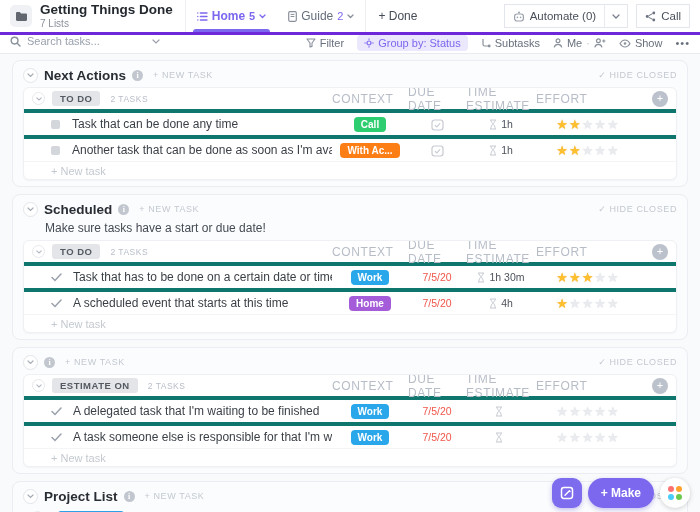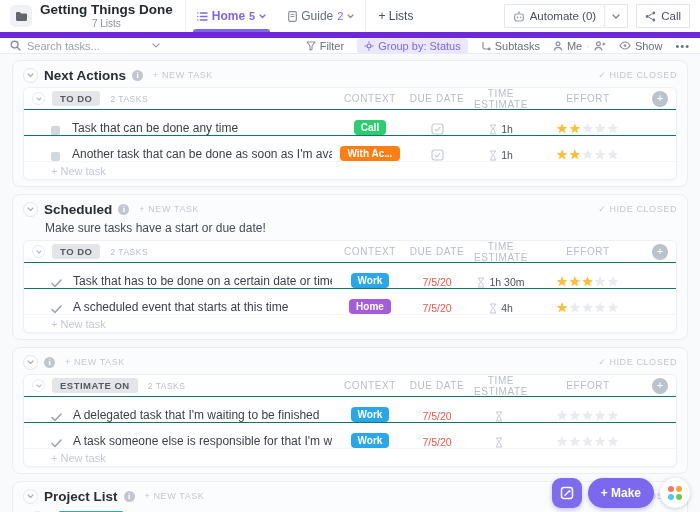--- a/index.html
+++ b/index.html
@@ -2,38 +2,38 @@
 <html><head>
 <meta charset="utf-8">
 <style>
   * { box-sizing: border-box; margin: 0; padding: 0; }
   html,body { width:700px; height:512px; overflow:hidden; }
   body { font-family:"Liberation Sans", sans-serif; background:#f9fafb; position:relative; }
 
   
   .top-header { height:32px; background:#fff; display:flex; align-items:center; padding:0 10px; }
   .folder-btn { width:22px; height:22px; border-radius:5px; background:#f0f1f4; display:flex; align-items:center; justify-content:center; flex:0 0 auto; }
-  .title-block { margin-left:8px; line-height:1.1;text-align:center; }
+  .title-block { margin-left:8px; line-height:1.1; }
   .page-title { font-size:13.5px; font-weight:bold; color:#24292f; white-space:nowrap; }
   .page-subtitle { font-size:10px; color:#8a919c; margin-top:1px; }
   .tabs { display:flex; align-items:stretch; height:32px; margin-left:12px; border-left:1px solid #eceef2; }
   .tab { position:relative; display:flex; align-items:center; gap:4px; padding:0 11px; font-size:12px; color:#656f7d; cursor:pointer; }
   .tab .tab-count { font-size:11px; }
   .tab.active { color:#7b68ee; font-weight:bold; }
   .tab.active::after { content:""; position:absolute; left:7px; right:7px; bottom:0; height:3px; background:#7b68ee; border-radius:3px 3px 0 0; }
   .tab-guide .tab-count { color:#7b68ee; }
   .add-view { display:flex; align-items:center; padding:0 12px; font-size:12px; color:#454c57; border-left:1px solid #eceef2; cursor:pointer; white-space:nowrap; }
   .header-right { margin-left:auto; display:flex; align-items:center; gap:8px; }
   .hbtn { display:flex; align-items:center; height:24px; background:#fff; border:1px solid #e3e6ec; border-radius:0; font-size:11.5px; color:#494f5a; cursor:pointer; }
   .hbtn .seg { display:flex; align-items:center; gap:5px; padding:0 8px; }
   .hbtn .divider { width:1px; height:100%; background:#e8eaf0; }
   .hbtn .chev-seg { padding:0 7px; display:flex; align-items:center; }
 
   
-  .toolbar { height:22px; background:#fff; border-top:6px solid #6d28d9; border-bottom:1px solid #e8ebf0; display:flex; align-items:center; padding:0 10px; font-size:11px; color:#68707d; }
+  .toolbar { height:22px; background:#fff; border-top:3px solid #6d28d9; border-bottom:1px solid #e8ebf0; display:flex; align-items:flex-start; padding:0 10px; font-size:11px; color:#68707d; }
   .search-box { display:flex; align-items:center; gap:6px; width:150px; color:#9aa1ad; cursor:text; }
   .search-text { flex:1; font-size:11px; }
   .toolbar-right { margin-left:auto; display:flex; align-items:center; gap:13px; }
   .titem { display:flex; align-items:center; gap:4px; cursor:pointer; white-space:nowrap; }
   .groupby-pill { background:#ebe7fc; color:#7b68ee; border-radius:4px; padding:2px 7px; display:flex; align-items:center; gap:4px; cursor:pointer; }
   .dot-sep { color:#c3c8d0; }
   .more-dots { color:#68707d; font-size:11px; letter-spacing:1px; cursor:pointer; }
 
   
   .content { padding:6px 12px 0; }
@@ -45,26 +45,26 @@
   .new-task-upper { font-size:9px; letter-spacing:0.6px; color:#c3c8d0; margin-left:4px; cursor:pointer; white-space:nowrap; }
   .hide-closed { margin-left:auto; display:flex; align-items:center; gap:3px; font-size:9px; letter-spacing:0.6px; color:#c3c8d0; cursor:pointer; white-space:nowrap; }
   .section-desc { font-size:12px; color:#454b54; margin:2px 0 5px 22px; }
 
   .group-card { background:#fff; border:1px solid #eef0f4; border-radius:6px; box-shadow:0 1px 2px rgba(25,25,50,0.04); overflow:hidden; margin-top:2px; }
   .group-header { display:flex; align-items:center; height:21px; padding:0 8px; }
   .g-collapse { width:13px; height:13px; border-radius:50%; border:1px solid #e6e8ec; display:flex; align-items:center; justify-content:center; margin-right:7px; cursor:pointer; flex:0 0 auto; }
   .status-badge { background:#e3e5e8; color:#545962; font-size:9.5px; font-weight:bold; letter-spacing:0.5px; padding:2px 8px; border-radius:3px; cursor:pointer; }
   .group-count { font-size:8.5px; letter-spacing:0.5px; color:#b7bdc7; margin-left:10px; }
   .cols { margin-left:auto; display:flex; align-items:center; }
-  .col { font-size:10px; letter-spacing:0.6px; color:#b7bdc7; text-align:center; cursor:pointer; }
+  .col { font-size:12px; letter-spacing:0.6px; color:#b7bdc7; text-align:left; cursor:pointer; }
   .col-context{ width:76px; } .col-due{ width:58px; } .col-time{ width:70px; } .col-effort{ width:104px; }
   .col-plus{ width:28px; display:flex; justify-content:flex-end; }
   .add-col-btn { width:16px; height:16px; border-radius:50%; background:#bcc2cb; color:#fff; font-size:11px; line-height:1; display:flex; align-items:center; justify-content:center; cursor:pointer; }
 
-  .task-row { display:flex; align-items:flex-end; height:26px; border-top:1px solid #0f766e; padding:0 8px 0 27px; }
+  .task-row { display:flex; align-items:center; height:26px; border-top:4px solid #0f766e; padding:0 8px 0 27px; }
   .status-square { width:9px; height:9px; border-radius:2px; background:#d3d6db; margin-right:12px; flex:0 0 auto; cursor:pointer; }
   .status-check { margin-right:11px; flex:0 0 auto; display:flex; cursor:pointer; }
   .task-title { flex:1; font-size:12px; color:#3a3f46; white-space:nowrap; overflow:hidden; cursor:pointer; }
   .cell { display:flex; align-items:center; justify-content:center; flex:0 0 auto; }
   .cell-context{ width:76px; } .cell-due{ width:58px; } .cell-time{ width:70px; gap:4px; } .cell-effort{ width:104px; } .cell-plus{ width:28px; }
   .ctx-badge { color:#fff; font-size:10px; font-weight:bold; padding:2px 7px; border-radius:4px; white-space:nowrap; max-width:68px; overflow:hidden; cursor:pointer; }
   .badge--call { background:#2ecd6f; } .badge--withac { background:#fd7e14; }
   .badge--work { background:#29a7ea; } .badge--home { background:#a55cd9; }
   .due-text { font-size:10.5px; color:#f0564a; cursor:pointer; }
   .time-text { font-size:10.5px; color:#4c525b; }
@@ -133,21 +133,21 @@
           </svg>
       </span>
       <span>Guide</span>
       <span class="tab-count">2</span>
       <span>
         <svg width="7" height="5" viewBox="0 0 7 5">
             <path d="M1 1l2.5 2.5L6 1" fill="none" stroke="#8a919c" stroke-width="1.3" stroke-linecap="round"></path>
           </svg>
       </span>
     </div>
-    <div class="add-view">+ Lists</div>
+    <div class="add-view">+ Done</div>
   </div>
 
   <div class="header-right">
     <div class="hbtn">
       <span class="seg">
         <span>
           <svg width="12" height="11" viewBox="0 0 12 11">
               <circle cx="6" cy="1.4" r="1" fill="#9aa1ad"></circle>
               <rect x="1.6" y="3" width="8.8" height="7" rx="2.4" fill="none" stroke="#9aa1ad" stroke-width="1.2"></rect>
               <circle cx="4.4" cy="6.4" r="0.8" fill="#9aa1ad"></circle>

